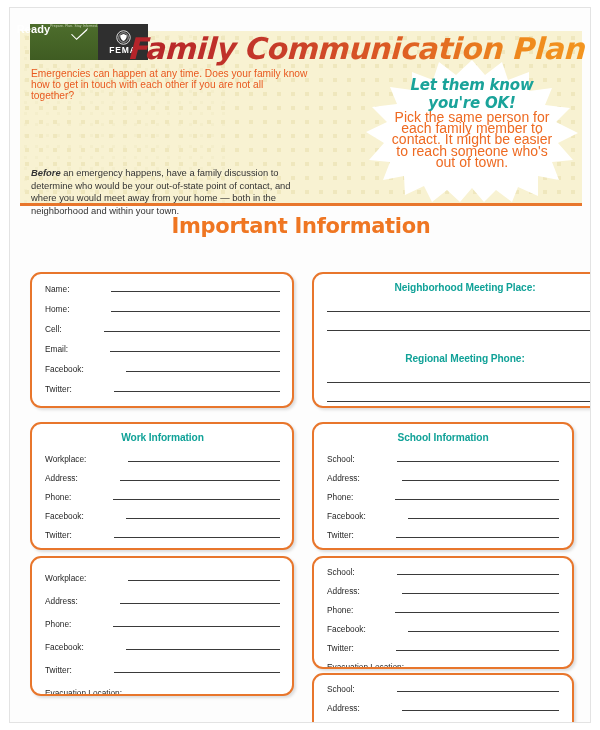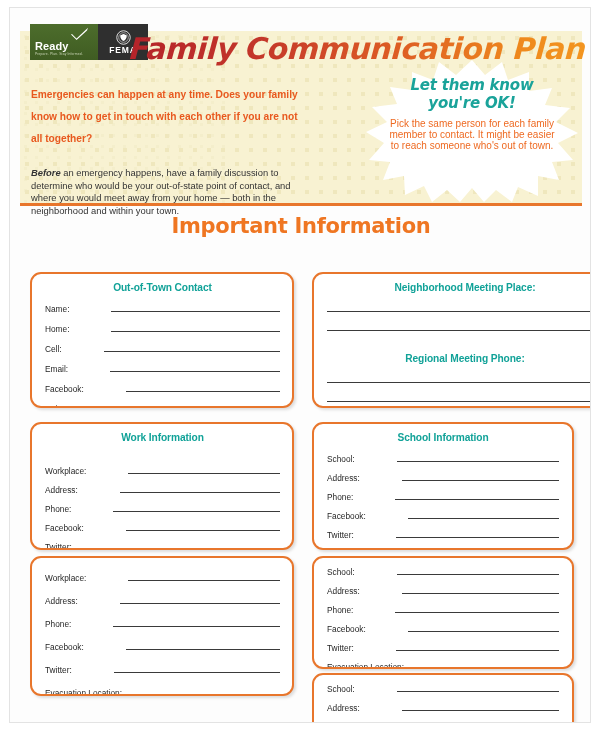--- a/index.html
+++ b/index.html
@@ -40,21 +40,21 @@
     position:absolute;left:10px;top:195px;width:562px;height:3px;
     background:#e8762c;
   }
 
   
   .logos{position:absolute;left:20px;top:16px;display:flex;}
   .logo-ready{
     width:68px;height:36px;background:#4a6a2a;
     background:linear-gradient(180deg,#4d6d2c 0%,#3f5c22 100%);
     position:relative;
-    display:flex;flex-direction:column;justify-content:flex-end;
+    display:flex;justify-content:flex-end;
     padding:0 0 3px 5px;box-sizing:border-box;
   }
   .logo-ready .ready-word{
     color:#ffffff;font-size:11px;font-weight:bold;line-height:11px;
     letter-spacing:.1px;
   }
   .logo-ready .ready-tag{
     color:#c8d4b4;font-size:3.3px;line-height:5px;letter-spacing:.15px;
     white-space:nowrap;
   }
@@ -78,40 +78,40 @@
     font-size:30px;font-weight:bold;font-style:italic;
     letter-spacing:-0.4px;
     white-space:nowrap;
     background:linear-gradient(100deg,#b4232a 0%,#c3362a 28%,#dd5c24 58%,#ef8a1d 86%,#f39620 100%);
     -webkit-background-clip:text;background-clip:text;color:transparent;
     transform:skewX(-4deg);
   }
 
   
   .intro-lead{
-    position:absolute;left:21px;top:76px;width:278px;
-    color:#e8591f;font-size:10.2px;line-height:22px;font-weight:700;
+    position:absolute;left:21px;top:60px;width:278px;
+    color:#e8591f;font-size:10.2px;line-height:11px;font-weight:400;
   }
   .intro-body{
     position:absolute;left:21px;top:126px;width:285px;
     color:#333333;font-size:9.4px;line-height:12.6px;margin-top:33px;
   }
   .intro-body b{font-style:italic;}
 
   
   .burst-wrap{position:absolute;left:356px;top:52px;width:212px;height:142px;}
   .burst-wrap svg{position:absolute;inset:0;}
   .burst-content{position:absolute;left:22px;top:16px;width:168px;text-align:center;}
   .burst-title{
     font-family:"DejaVu Sans", sans-serif;
     color:#1aa39a;font-size:15px;font-weight:bold;font-style:italic;
     line-height:18px;letter-spacing:-0.2px;
   }
   .burst-sub{
-    margin-top:6px;color:#ee6a22;font-size:10px;line-height:11.2px;
+    color:#ee6a22;font-size:14px;line-height:11.2px;
   }
 
   
   .sec-title{
     position:absolute;left:0;top:206px;width:582px;text-align:center;
     font-family:"DejaVu Sans", sans-serif;
     font-size:21px;font-weight:bold;color:#ef7622;
     letter-spacing:-0.3px;
   }
   .sec-sub{
@@ -145,21 +145,21 @@
   #box-contact .row{margin-bottom:8px;}
 
   
   #box-meeting{left:302px;top:264px;width:306px;height:136px;padding:8px 13px 8px 13px;}
   #box-meeting .box-h{margin-bottom:0;}
   #box-meeting .blankline{margin-top:18px;}
   #box-meeting .box-h.second{margin-top:22px;}
 
   
   #box-work1{left:20px;top:414px;width:264px;height:128px;padding:8px 12px 0 13px;}
-  #box-work1 .box-h{margin-bottom:21px;}
+  #box-work1 .box-h{margin-bottom:9px;}
   #box-work1 .row{margin-bottom:7px;}
   #box-work2{left:20px;top:548px;width:264px;height:140px;padding:13px 12px 0 13px;}
   #box-work2 .row{margin-bottom:11px;}
 
   
   #box-school1{left:302px;top:414px;width:262px;height:128px;padding:8px 13px 12px 13px;}
   #box-school1 .box-h{margin-bottom:9px;}
   #box-school1 .row{margin-bottom:7px;}
   #box-school2{left:302px;top:548px;width:262px;height:113px;padding:7px 13px 0 13px;}
   #box-school2 .row{margin-bottom:7px;}
@@ -212,21 +212,20 @@
     <div class="burst-content">
       <div class="burst-title">Let them know</div>
       <div class="burst-title">you're OK!</div>
       <div class="burst-sub">Pick the same person for each family member to contact. It might be easier to reach someone who's out of town.</div>
     </div>
   </div>
 
   <div class="sec-title">Important Information</div>
 
   <div class="box" id="box-contact">
-    <div class="box-h">Out-of-Town Contact</div>
     <div class="row">
         <span class="lbl">Name:</span>
         <span class="fill"></span>
       </div>
     <div class="row">
         <span class="lbl">Home:</span>
         <span class="fill"></span>
       </div>
     <div class="row">
         <span class="lbl">Cell:</span>

